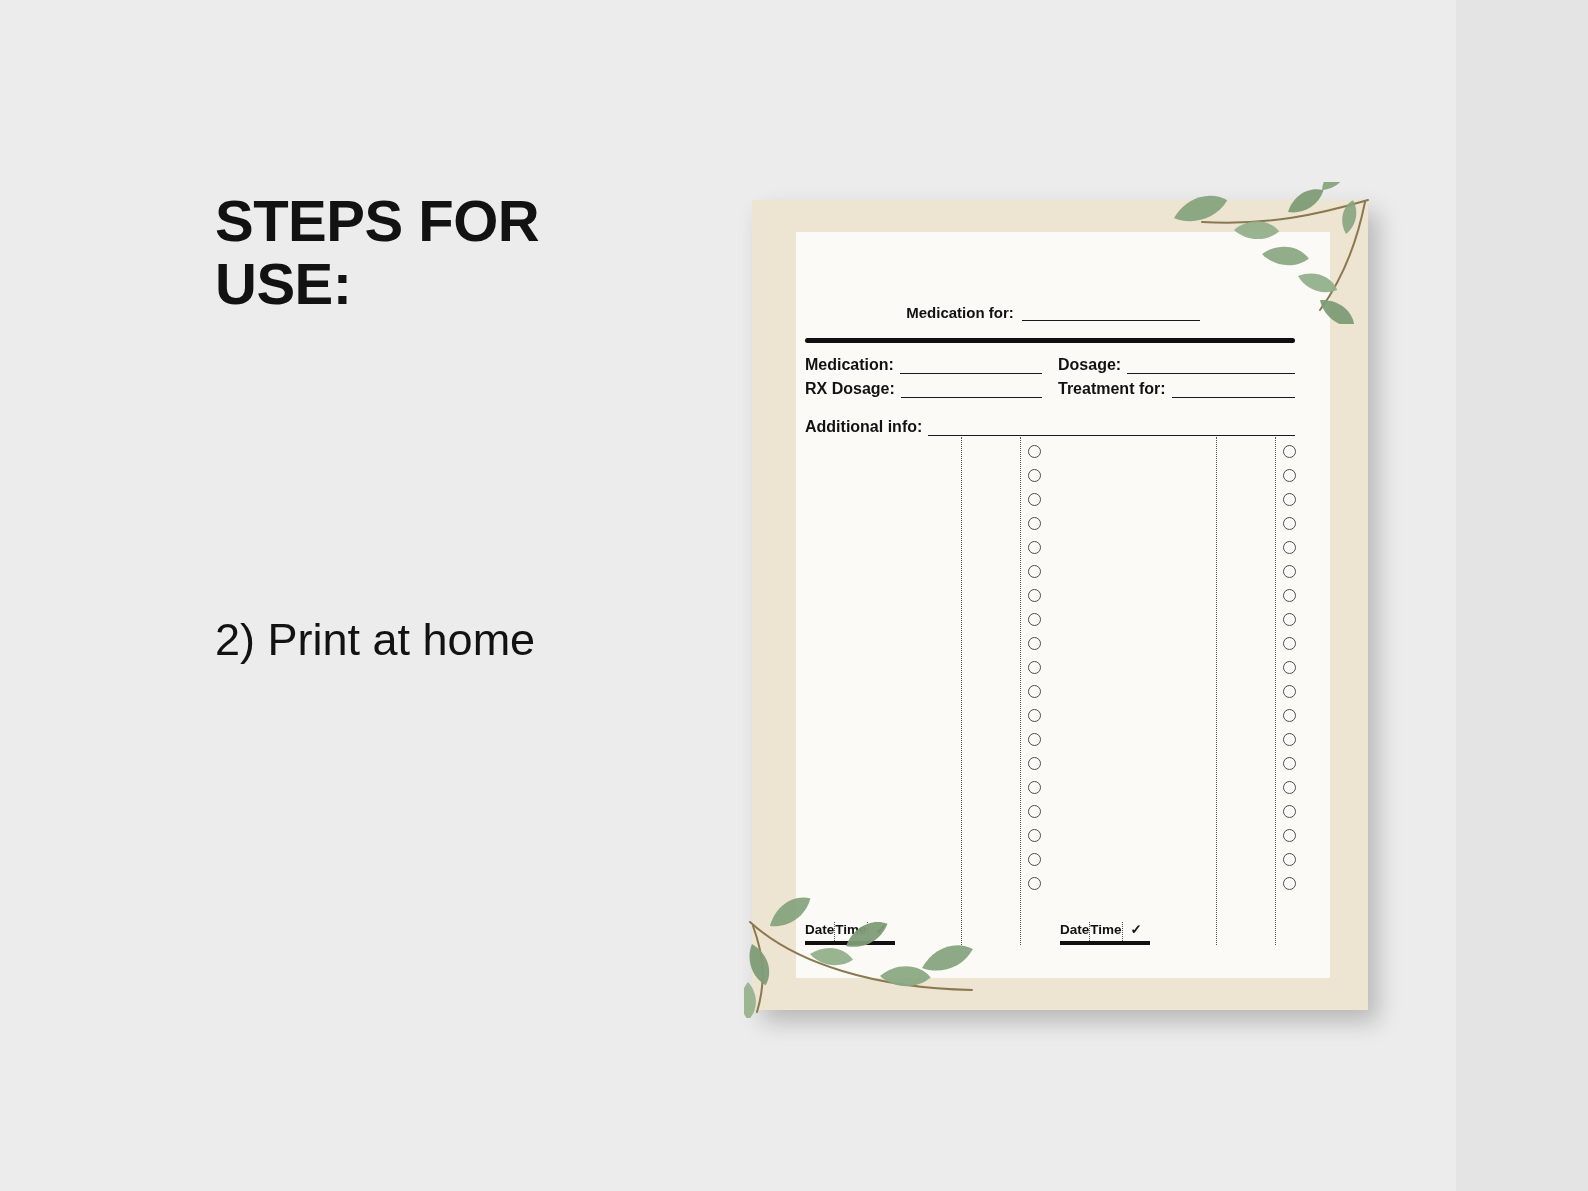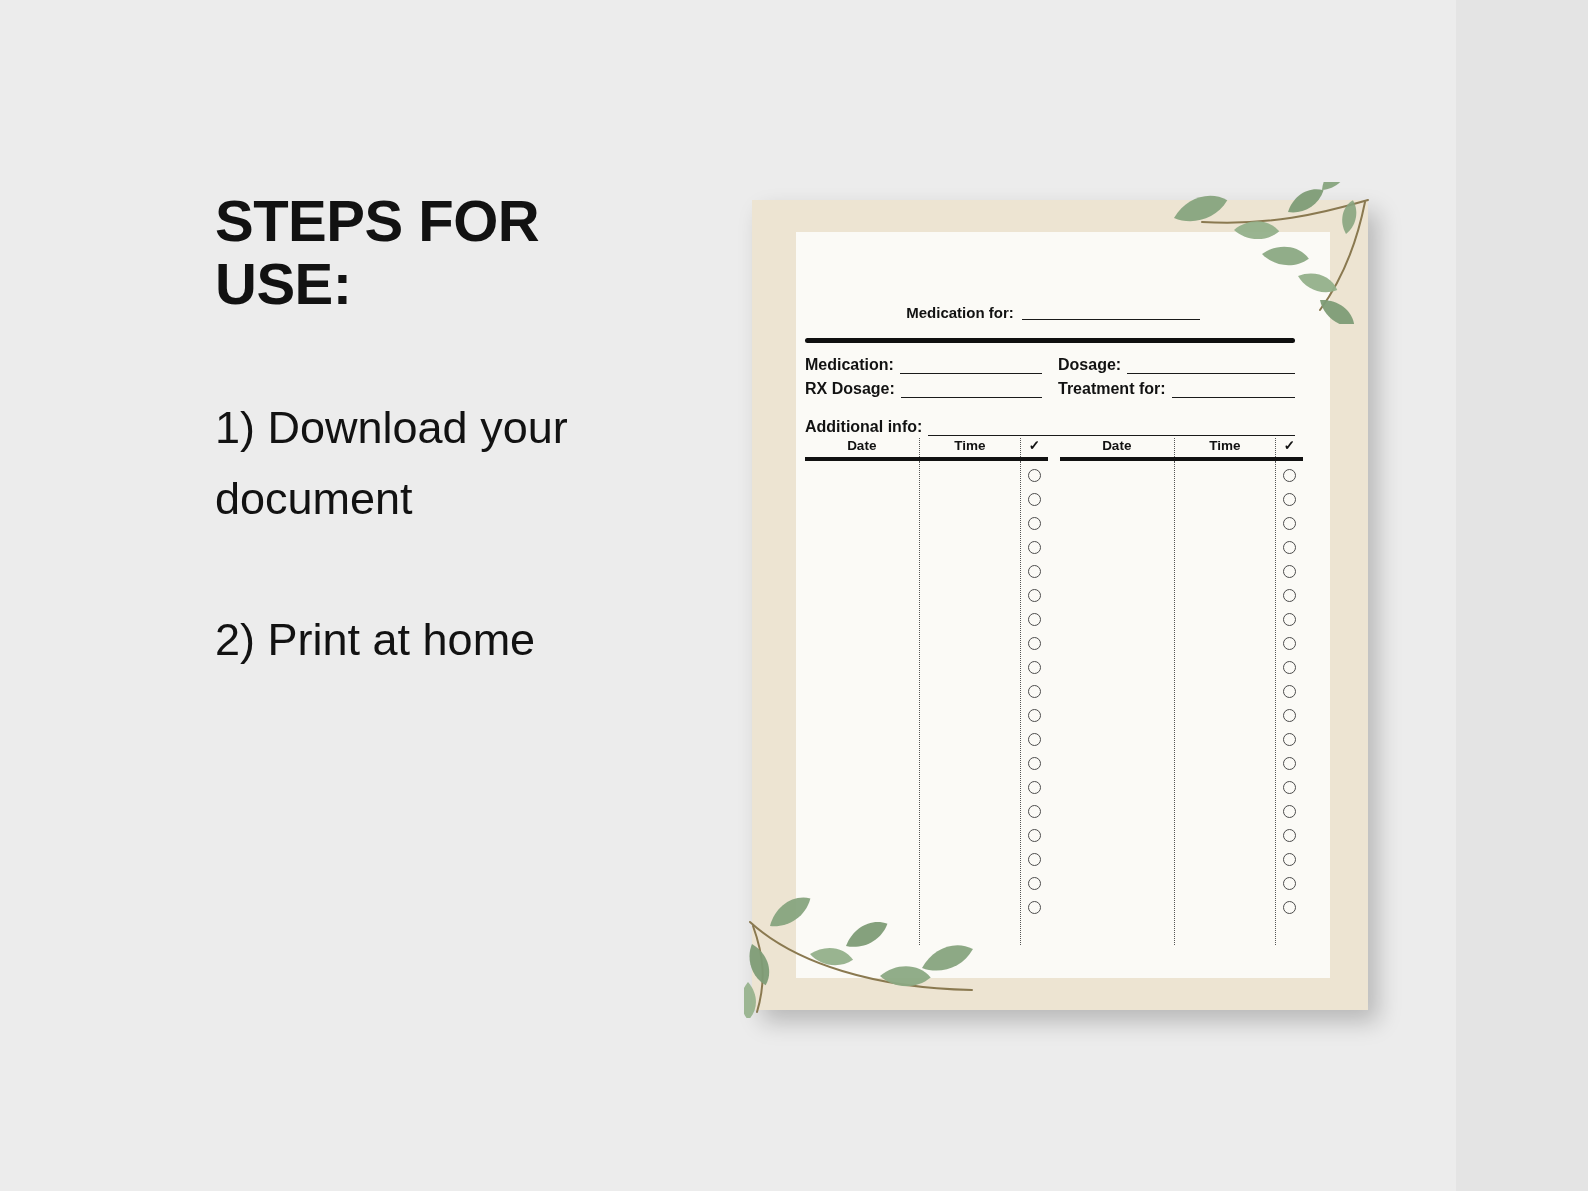--- a/index.html
+++ b/index.html
@@ -38,21 +38,21 @@
     position:absolute; top:18px; left:0; width:100%; text-align:center;
     padding-right:26px;
     font-size:40px; font-weight:800; letter-spacing:3px;
     color:var(--title-green,#9CBE96);
     -webkit-text-stroke:1.4px var(--title-outline,#3D4A3E);
     text-shadow:1px 1px 0 rgba(61,74,62,0.55);
     white-space:nowrap;
   }
   .medfor-row {
     position:absolute; top:72px; left:0; width:100%;
-    display:flex; justify-content:center; align-items:center;
+    display:flex; justify-content:center; align-items:flex-end;
     font-size:15px; font-weight:700; transform:translateX(-10px);
   }
   .medfor-row .blank-line { width:178px; margin-left:8px; }
   .blank-line {
     display:inline-block; height:15px;
     border-bottom:1.6px solid #1a1a1a;
   }
   .divider {
     position:absolute; top:106px; left:9px; width:490px; height:4.5px;
     background:#0f0f0f; border-radius:3px;
@@ -62,21 +62,21 @@
   .field-half { flex:1; display:flex; align-items:flex-end; }
   .field-label { font-size:16px; font-weight:700; white-space:nowrap; padding-right:6px; }
   .fill-line { flex:1; border-bottom:1.6px solid #1a1a1a; height:14px; }
   .field-full { display:flex; align-items:flex-end;margin-top:20px; }
 
   
   .table {
     position:absolute; left:9px; top:205px; width:498px; height:508px;
     display:flex; gap:12px;
   }
-  .section { flex:1; display:flex; flex-direction:column; }
+  .section { flex:1; display:flex; flex-direction:row; }
   .thead {
     display:flex; border-bottom:4px solid #111; align-items:flex-end;
   }
   .thead .cell {
     font-size:13.5px; font-weight:700; text-align:center; padding-bottom:4px;
   }
   .col-date { flex:1.13; border-right:1.5px dotted #555; }
   .col-time { flex:1;    border-right:1.5px dotted #555; }
   .col-check { width:27px; }
   .check-glyph { font-size:16px; font-weight:800; }
@@ -96,21 +96,20 @@
   .leaves-tr { top:-18px; left:398px; width:225px; height:142px; }
   .leaves-bl { left:-8px; bottom:-8px; width:232px; height:132px; }
   .stem { fill:none; stroke:#8a7950; stroke-width:2; stroke-linecap:round; }
 </style>
 </head>
 <body>
 
 <div class="canvas">
 
   <div class="steps-heading">STEPS FOR USE:</div>
-  <div class="step step1">1) Download your document</div>
   <div class="step step2">2) Print at home</div>
 
   <div class="card">
     <div class="paper">
 
 
       <div class="medfor-row">
         <span>Medication for:</span>
         <span class="blank-line"></span>
       </div>

